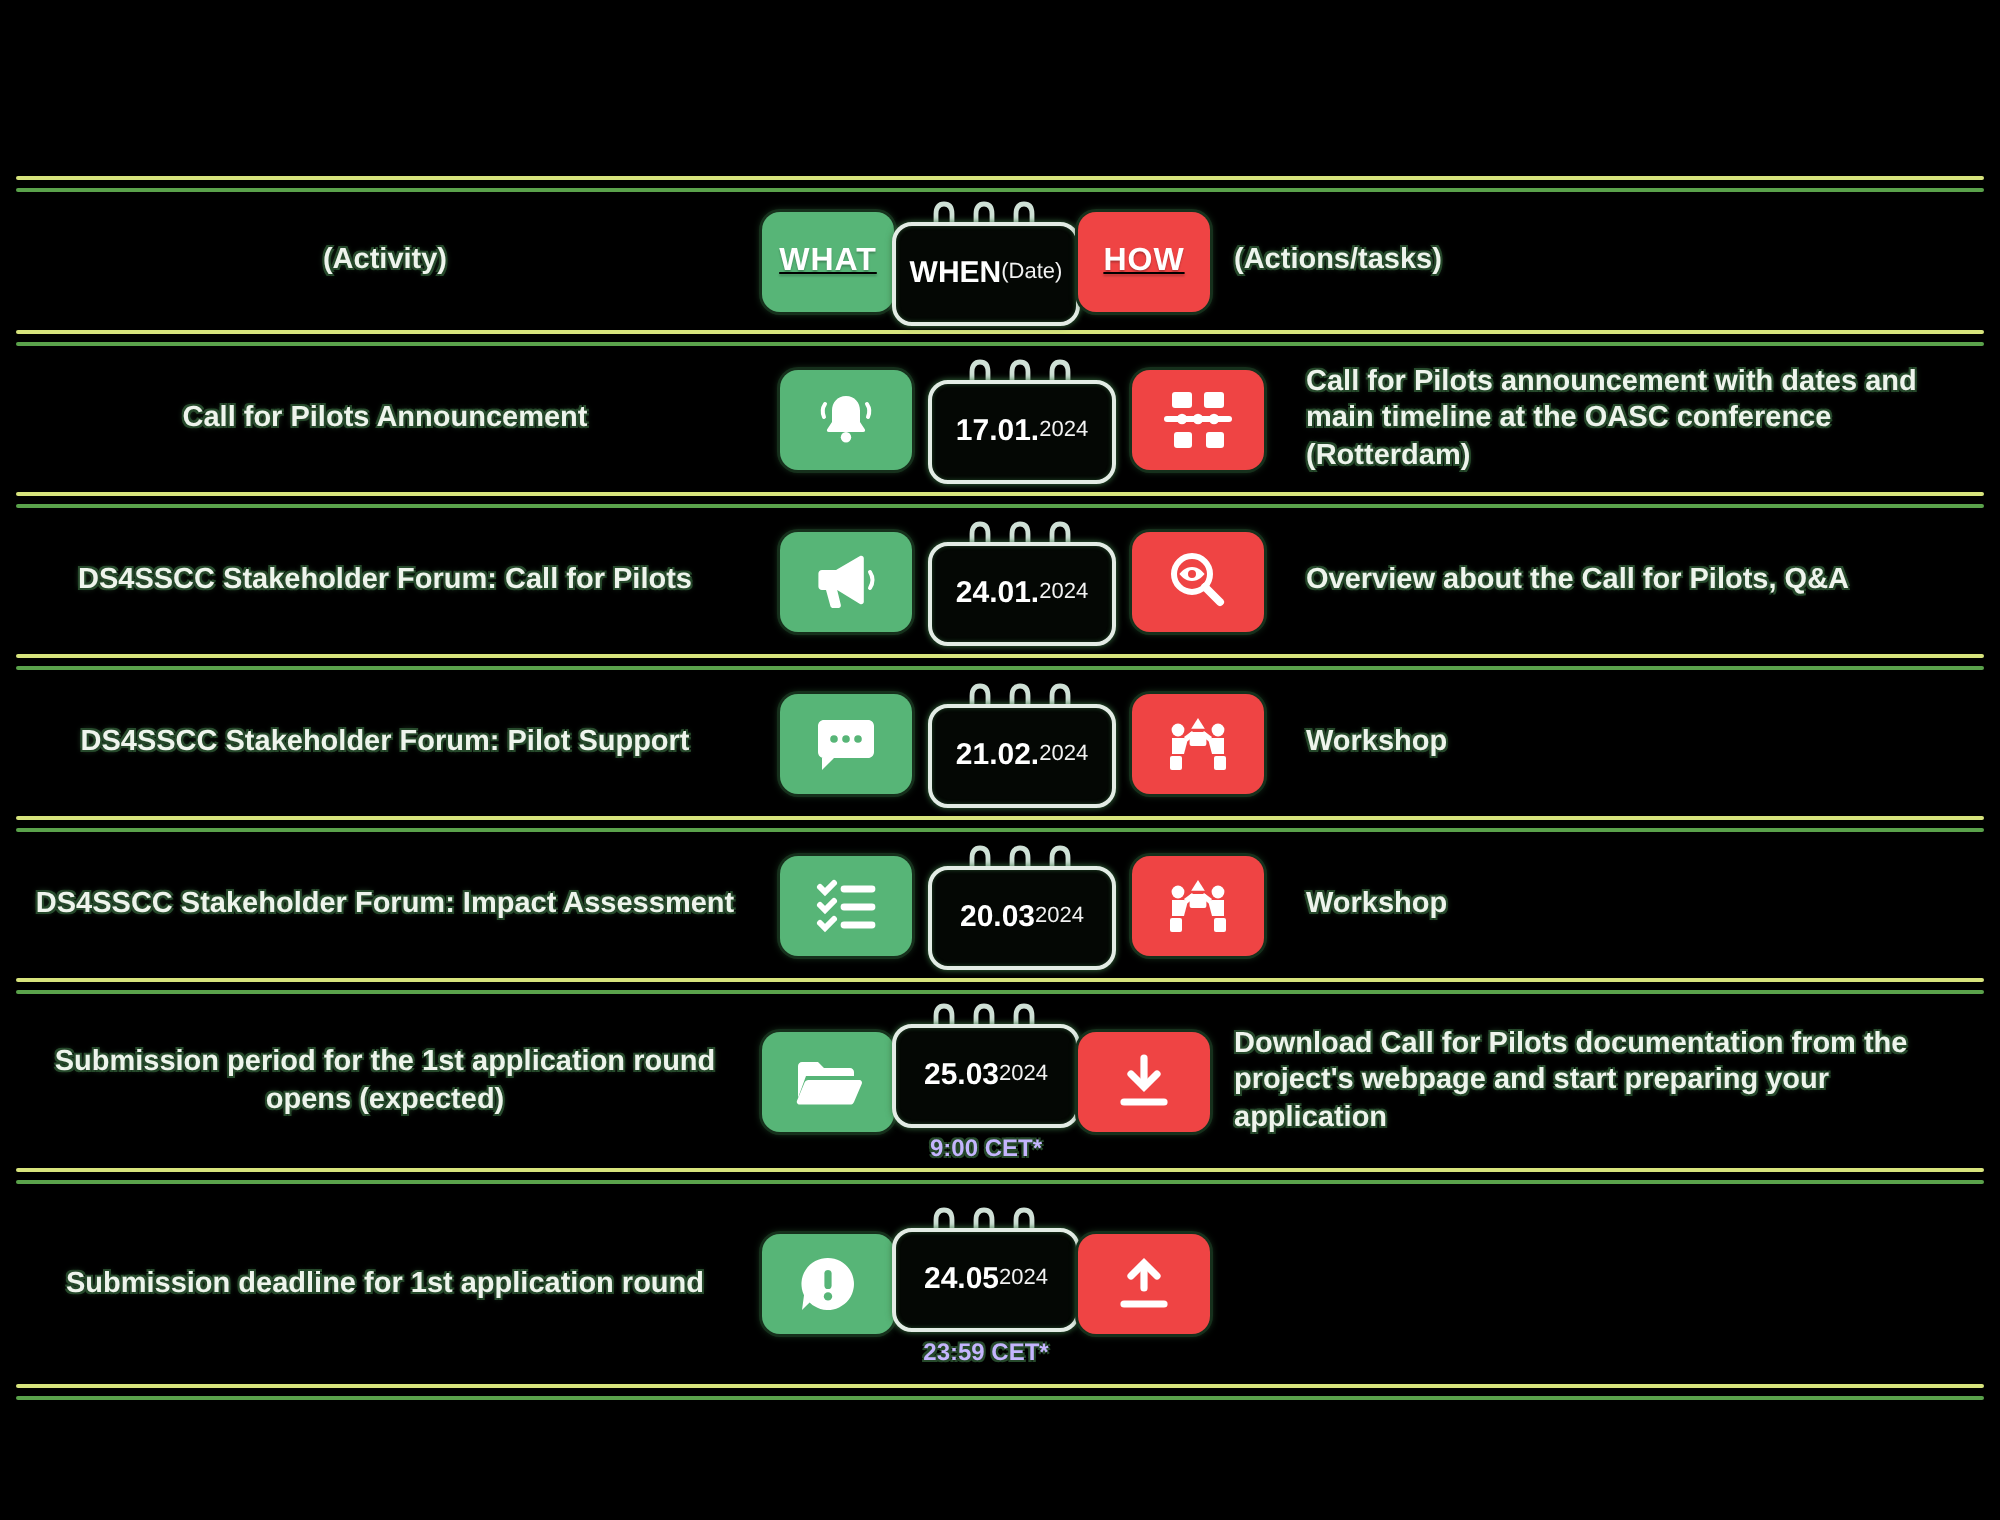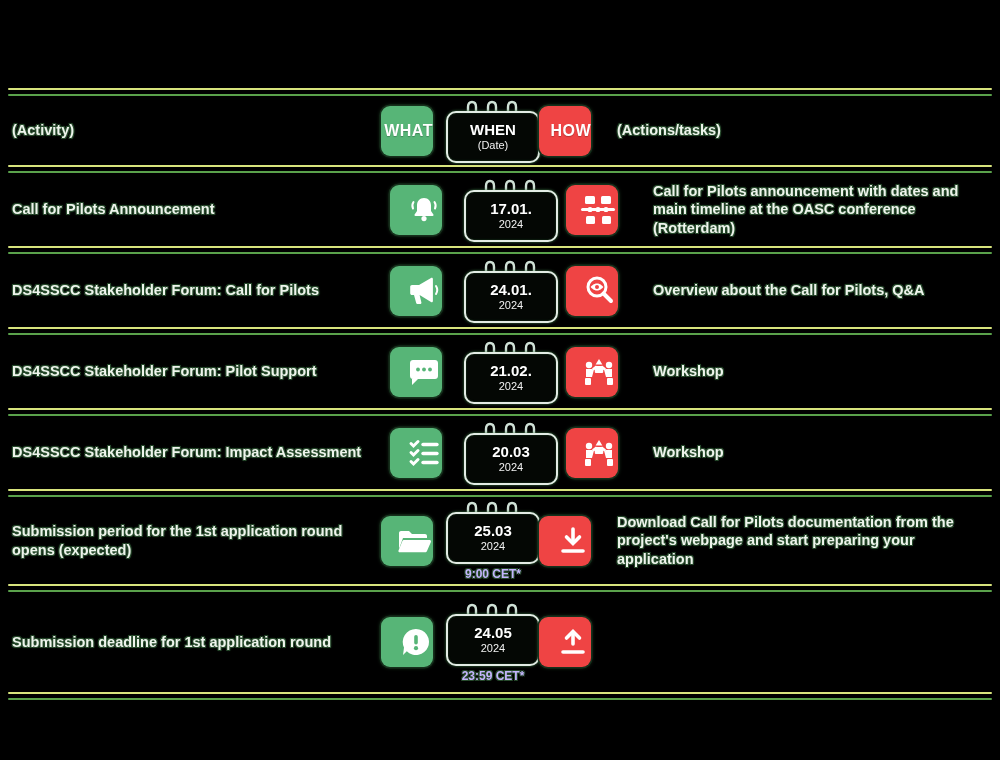--- a/index.html
+++ b/index.html
@@ -29,45 +29,46 @@
   .row.r5 { height:87px; }
   .row.r6 { height:100px; }
 
   .glowtext {
     color:#eef4ec;
     font-weight:bold;
     font-size:14.5px;
     line-height:1.25;
     text-shadow:-1px -1px 0 #26492b, 1px -1px 0 #26492b, -1px 1px 0 #26492b, 1px 1px 0 #26492b, 0 0 3px #335b38;
   }
-  .activity { text-align:left;padding-left:12px; }
+  .activity { text-align:center;padding-left:12px; }
   .action  { text-align:left; padding-left:4px; }
 
   .tile {
-    width:52px; height:50px;
+    width:66px; height:50px;
     border-radius:9px;
-    display:flex; align-items:center; justify-content:flex-end;
+    display:flex; align-items:center; justify-content:center;
     box-shadow:0 0 0 1.5px #16301c, 0 0 4px #2c5c35;
+    text-decoration:underline;
   }
   .tile.green { background:#57b577; }
   .tile.blue  { background:#ef4444; }
   .tile-label {
     color:#ffffff; font-weight:bold; font-size:16px; letter-spacing:0.5px;
     text-shadow:0 1px 1px rgba(0,0,0,0.25);
   }
 
   .calwrap { display:flex; flex-direction:column; align-items:center; }
   .cal-binding { display:block; margin-bottom:-3px; }
   .cal-body {
     width:94px; min-height:52px;
     border:2px solid #e3ece5;
     border-radius:10px;
     background:#040704;
     box-shadow:0 0 3px #3f7a48, inset 0 0 2px #234a2a;
-    display:flex; flex-direction:column; align-items:center; justify-content:center;
+    display:flex; flex-direction:row; align-items:center; justify-content:center;
     padding:4px 2px;
   }
   .cal-line1 { color:#ffffff; font-weight:bold; font-size:15px; line-height:1.2; }
   .cal-line2 { color:#f2f2f2; font-weight:normal; font-size:11px; line-height:1.2; }
   .time-note {
     margin-top:3px;
     font-size:12px; font-weight:bold; color:#c4b5fd;
     text-shadow:-1px -1px 0 #26492b, 1px -1px 0 #26492b, -1px 1px 0 #26492b, 1px 1px 0 #26492b;
   }
   .iconsvg { display:block; }

